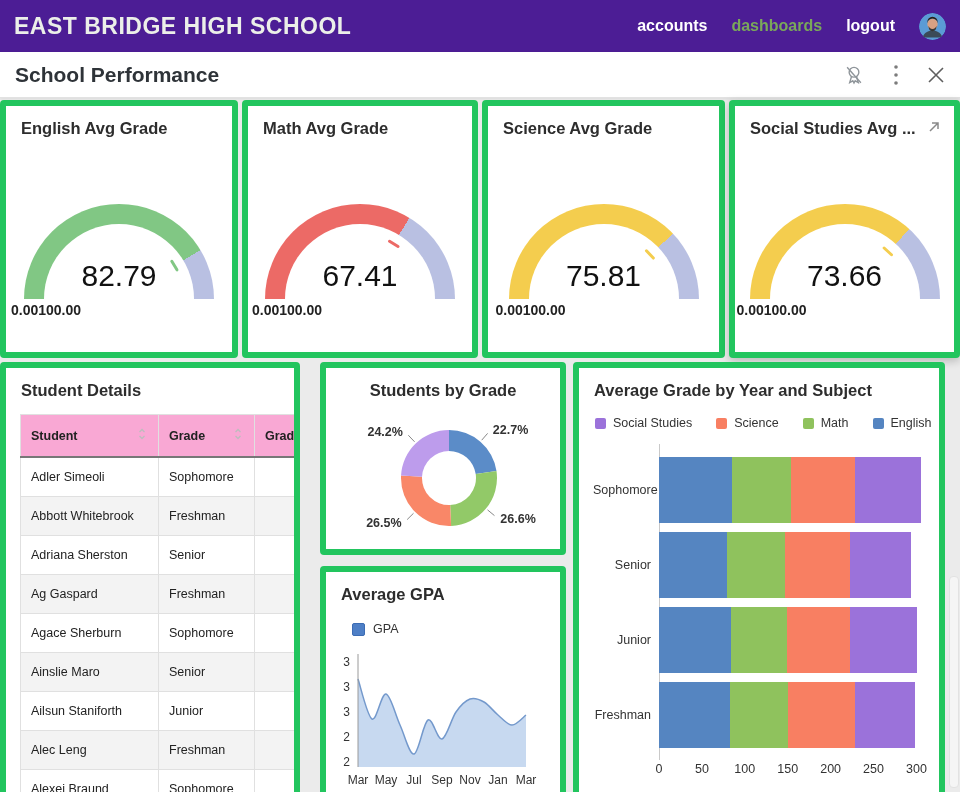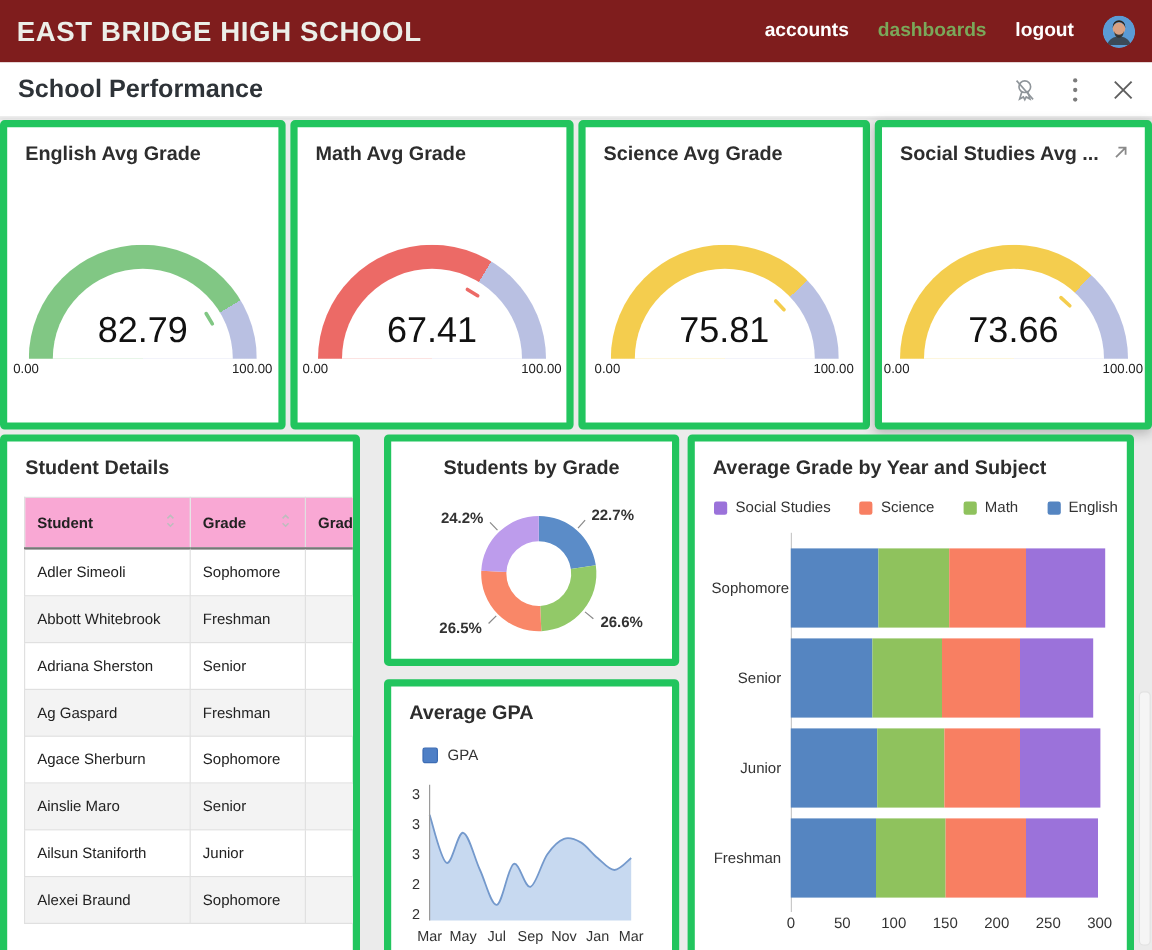--- a/index.html
+++ b/index.html
@@ -1,19 +1,19 @@
 <!DOCTYPE html>
 <html><head>
 <meta charset="utf-8">
 <style>
   html,body{margin:0;padding:0;background:#ebebeb;font-family:"Liberation Sans",sans-serif;}
   .page{position:relative;width:960px;height:792px;overflow:hidden;background:#ebebeb;}
 
   
-  .topbar{position:absolute;left:0;top:0;width:100%;height:52px;background:#7f1d1d;
+  .topbar{position:absolute;left:0;top:0;width:100%;height:52px;background:#4c1d95;
           display:flex;align-items:center;padding:0 14px;box-sizing:border-box;}
   .brand{color:#ecefe9;font-size:23px;font-weight:bold;letter-spacing:.5px;}
   .topnav{margin-left:auto;display:flex;align-items:center;gap:24px;}
   .topnav .navlink{color:#ffffff;font-size:16px;font-weight:bold;cursor:pointer;}
   .topnav .navlink.active{color:#7aa85a;}
   .avatar{width:27px;height:27px;border-radius:50%;overflow:hidden;cursor:pointer;flex:0 0 auto;}
 
   
   .titlebar{position:absolute;left:0;top:52px;width:100%;height:46px;background:#ffffff;
             display:flex;align-items:center;padding:0 15px;box-sizing:border-box;
@@ -39,22 +39,22 @@
   .bigcard{left:573px;top:362px;width:372px;height:440px;}
 
   
   .gauge-wrap{position:absolute;left:0;right:0;top:98px;}
   .gauge{position:relative;width:190px;height:95px;margin:0 auto;overflow:hidden;}
   .g-arc{position:absolute;left:0;top:0;width:190px;height:190px;border-radius:50%;}
   .g-hole{position:absolute;left:20px;top:20px;width:150px;height:150px;border-radius:50%;background:#fff;}
   .g-tick{position:absolute;left:95px;top:95px;width:0;height:0;}
   .g-tick i{position:absolute;display:block;width:13px;height:3px;margin:-2px 0 0 -6.5px;border-radius:2px;}
   .g-value{position:absolute;left:0;right:0;bottom:6px;text-align:center;font-size:30px;color:#111;}
-  .g-scale{display:flex;justify-content:space-between;width:216px;margin:3px auto 0;
-           font-size:11px;font-weight:normal;color:#222;}
+  .g-scale{display:flex;justify-content:flex-start;width:216px;margin:3px auto 0;
+           font-size:14px;font-weight:bold;color:#222;}
 
   
   .tbl{position:absolute;left:14px;top:46px;border-collapse:collapse;table-layout:fixed;width:354px;}
   .tbl th,.tbl td{border:1px solid #e0e0e0;font-size:12.5px;color:#222;text-align:left;
                   padding:12px 10px;box-sizing:border-box;overflow:hidden;white-space:nowrap;}
   .tbl th{font-weight:bold;border-bottom:2px solid #777;background:#f9a8d4;cursor:pointer;}
   .tbl th .hcell{display:flex;align-items:center;justify-content:space-between;gap:4px;}
   .tbl tbody tr:nth-child(even) td{background:#f3f3f3;}
   .tbl tbody tr{cursor:pointer;}
 
@@ -266,20 +266,25 @@
             <td></td>
           </tr>
           <tr>
             <td>Ainslie Maro</td>
             <td>Senior</td>
             <td></td>
           </tr>
           <tr>
             <td>Ailsun Staniforth</td>
             <td>Junior</td>
+            <td></td>
+          </tr>
+          <tr>
+            <td>Alec Leng</td>
+            <td>Freshman</td>
             <td></td>
           </tr>
           <tr>
             <td>Alexei Braund</td>
             <td>Sophomore</td>
             <td></td>
           </tr>
         </tbody>
     </table>
   </section>

